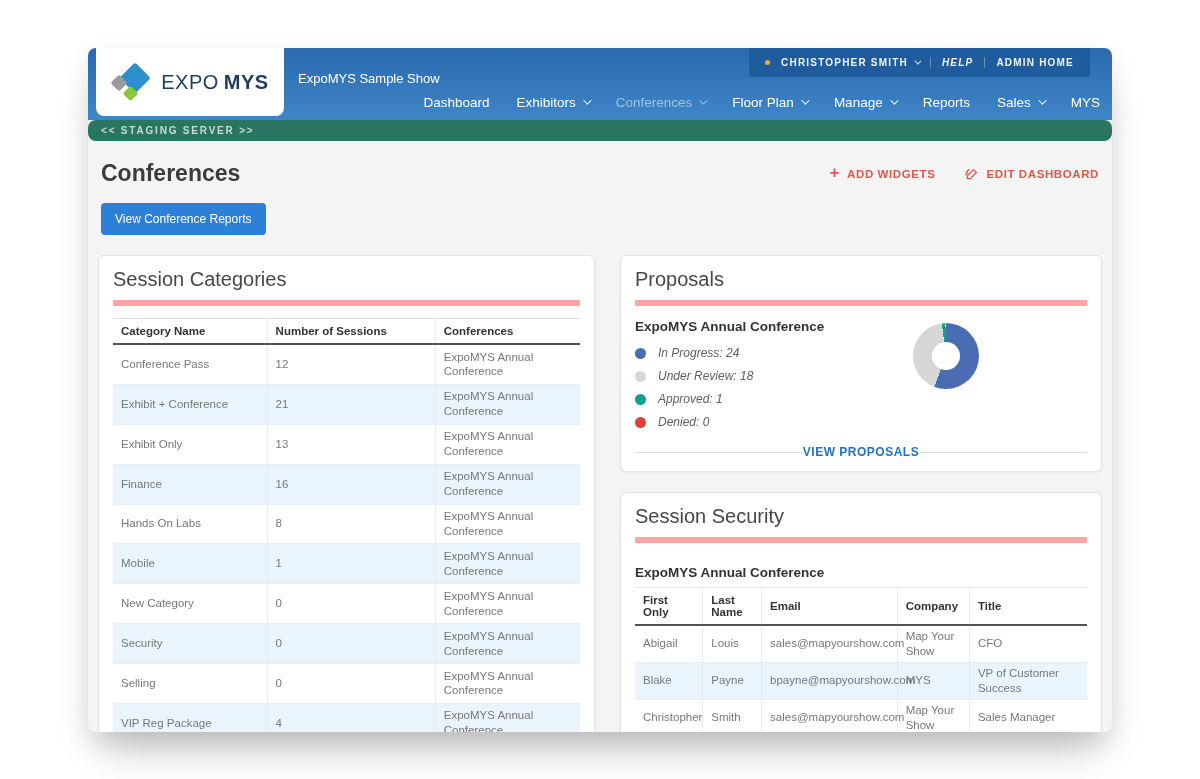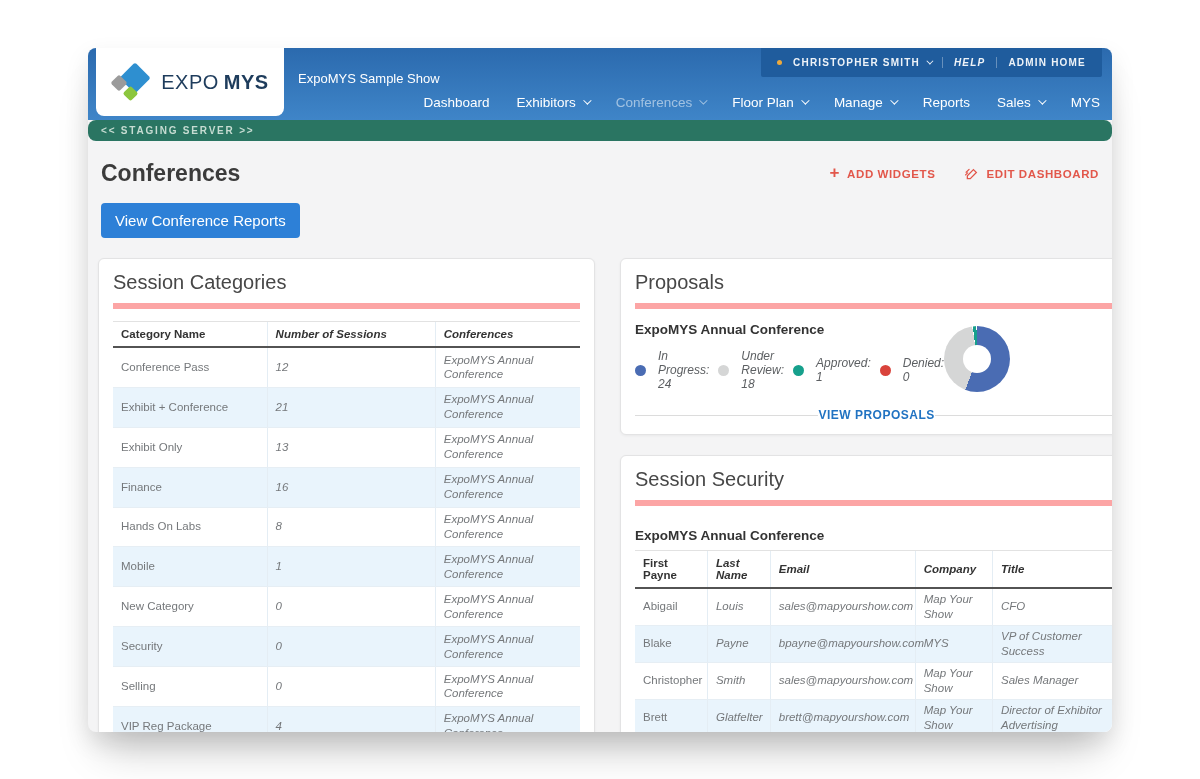--- a/index.html
+++ b/index.html
@@ -22,21 +22,21 @@
   .logo-mark { position:relative; width:40px; height:40px; flex:0 0 auto; }
   .logo-mark .d { position:absolute; transform:rotate(45deg); border-radius:2px; }
   .d-blue  { width:22px; height:22px; left:13px; top:5px;  background:#2e8fd0; }
   .d-gray  { width:12px; height:12px; left:2px;  top:15px; background:#9b9b9b; }
   .d-green { width:11px; height:11px; left:14px; top:26px; background:#8cc63e; }
   .logo-text { font-size:20px; color:#1e3c5c; letter-spacing:.5px; white-space:nowrap; }
   .logo-text .light { font-weight:300; }
   .logo-text .bold  { font-weight:800; margin-left:5px; }
   .show-name { position:absolute; left:210px; top:23px; color:#ffffff; font-size:13px; }
 
-  .user-box { position:absolute; right:10px; top:0; height:29px; background:#1f5c9d;
+  .user-box { position:absolute; right:22px; top:0; height:29px; background:#1f5c9d;
     display:flex; align-items:center; gap:11px; padding:0 16px; border-radius:0 0 2px 2px; }
   .user-box .txt { color:#eef3f8; font-size:10px; font-weight:bold; letter-spacing:1.2px; white-space:nowrap; }
   .gold-dot { width:5px; height:5px; border-radius:50%; background:#eda93c; }
   .vsep { width:1px; height:11px; background:rgba(255,255,255,.32); }
   .userwrap { display:flex; align-items:center; gap:6px; cursor:pointer; }
 
   .chev { display:inline-block; width:6px; height:6px; border-right:1.6px solid currentColor;
     border-bottom:1.6px solid currentColor; transform:rotate(45deg) translateY(-2px); }
   .user-box .chev { color:#eef3f8; width:5px; height:5px; }
 
@@ -53,55 +53,55 @@
   .content { padding:10px; }
   .page-head { display:flex; align-items:center; justify-content:space-between; margin:9px 3px 2px 3px; }
   .page-title { font-size:23px; font-weight:bold; color:#3b3b3b; }
   .head-actions { display:flex; align-items:center; gap:30px; }
   .action-link { display:flex; align-items:center; gap:7px; color:#e2574b; font-size:11.5px;
     font-weight:bold; letter-spacing:.6px; cursor:pointer; }
   .plus-glyph { font-size:17px; font-weight:bold; line-height:10px; margin-top:-2px; }
   .pencil-svg { width:14px; height:14px; }
 
   .btn-blue { display:inline-block; margin:14px 13px 20px 3px; background:#2d80d7; color:#fff;
-    font-size:15px; padding:9px 14px; border:none; border-radius:4px; cursor:pointer;
+    font-size:12px; padding:9px 14px; border:none; border-radius:4px; cursor:pointer;
     font-family:inherit; }
 
   .grid { display:flex; gap:25px; align-items:flex-start; }
   .col-left  { width:497px; flex:0 0 auto; display:flex; flex-direction:column; gap:20px; }
   .col-right { flex:1; display:flex; flex-direction:column; gap:20px; }
 
   .card { background:#fff; border:1px solid #e3e3e4; border-radius:6px;
     box-shadow:0 1px 3px rgba(0,0,0,.05); padding:12px 14px; }
   .card-title { font-size:20px; font-weight:400; color:#474747; padding-bottom:9px;
     border-bottom:6px solid #fca5a5; }
   .conf-label { font-size:13.5px; font-weight:bold; color:#333; margin:13px 0 7px 0; }
 
   table { width:100%; border-collapse:collapse; font-size:11.5px; table-layout:fixed; }
   th { text-align:left; color:#333; font-weight:bold; padding:6px 8px;
     border-top:1px solid #e2e2e2; border-bottom:2px solid #535353; }
   td { color:#75787b; padding:4px 8px; border-bottom:1px solid #e6eef4; line-height:1.3; }
-  th + th, td + td { border-left:1px solid #e4edf4;font-style:italic; }
+  th + th, td + td { border-left:1px solid #e4edf4; }
   tbody tr:nth-child(even) { background:#e9f4fc; }
 
   .t-categories th:nth-child(1){width:33%} .t-categories th:nth-child(2){width:36%}
   .t-categories td { padding:4.5px 8px; }
   .t-speakers th:nth-child(1){width:15%} .t-speakers th:nth-child(2){width:13%}
   .t-speakers th:nth-child(3){width:30%} .t-speakers th:nth-child(4){width:16%}
   .t-speakers td { padding:3px 8px; }
 
   .view-row { display:flex; align-items:center; gap:0; margin-top:10px; }
   .view-row .line { flex:1; height:1px; background:#dcdcdc; }
   .view-link { font-size:12px; font-weight:bold; letter-spacing:.5px; color:#2173c2;
     cursor:pointer; white-space:nowrap; }
 
   
   .proposals-body { display:flex; margin-top:13px; }
   .legend-col { flex:1; }
-  .legend-list { margin-top:12px; display:flex; flex-direction:row; gap:9px; }
+  .legend-list { margin-top:12px; display:flex; flex-direction:column; gap:9px; }
   .legend-item { display:flex; align-items:center; gap:12px; }
   .legend-dot { width:11px; height:11px; border-radius:50%; flex:0 0 auto; }
   .legend-label { font-size:12px; font-style:italic; color:#5c5f62; }
   .donut { position:relative; width:66px; height:66px; border-radius:50%;
     margin:4px 108px 0 0; flex:0 0 auto; }
   .donut::after { content:""; position:absolute; inset:19px; background:#fff; border-radius:50%; }
   .proposals-footer { margin-top:16px; }
 </style>
 </head>
 <body>
@@ -298,21 +298,21 @@
               <span class="line"></span>
             </div>
           </div>
 
           <div class="card">
             <div class="card-title">Session Security</div>
             <div class="conf-label" style="margin-top:22px;">ExpoMYS Annual Conference</div>
             <table class="t-speakers">
                 <thead>
                   <tr>
-                    <th>First Payne</th>
+                    <th>First Only</th>
                     <th>Last Name</th>
                     <th>Email</th>
                     <th>Company</th>
                     <th>Title</th>
                   </tr>
                 </thead>
                 <tbody>
                   <tr>
                     <td>Abigail</td>
                     <td>Louis</td>

